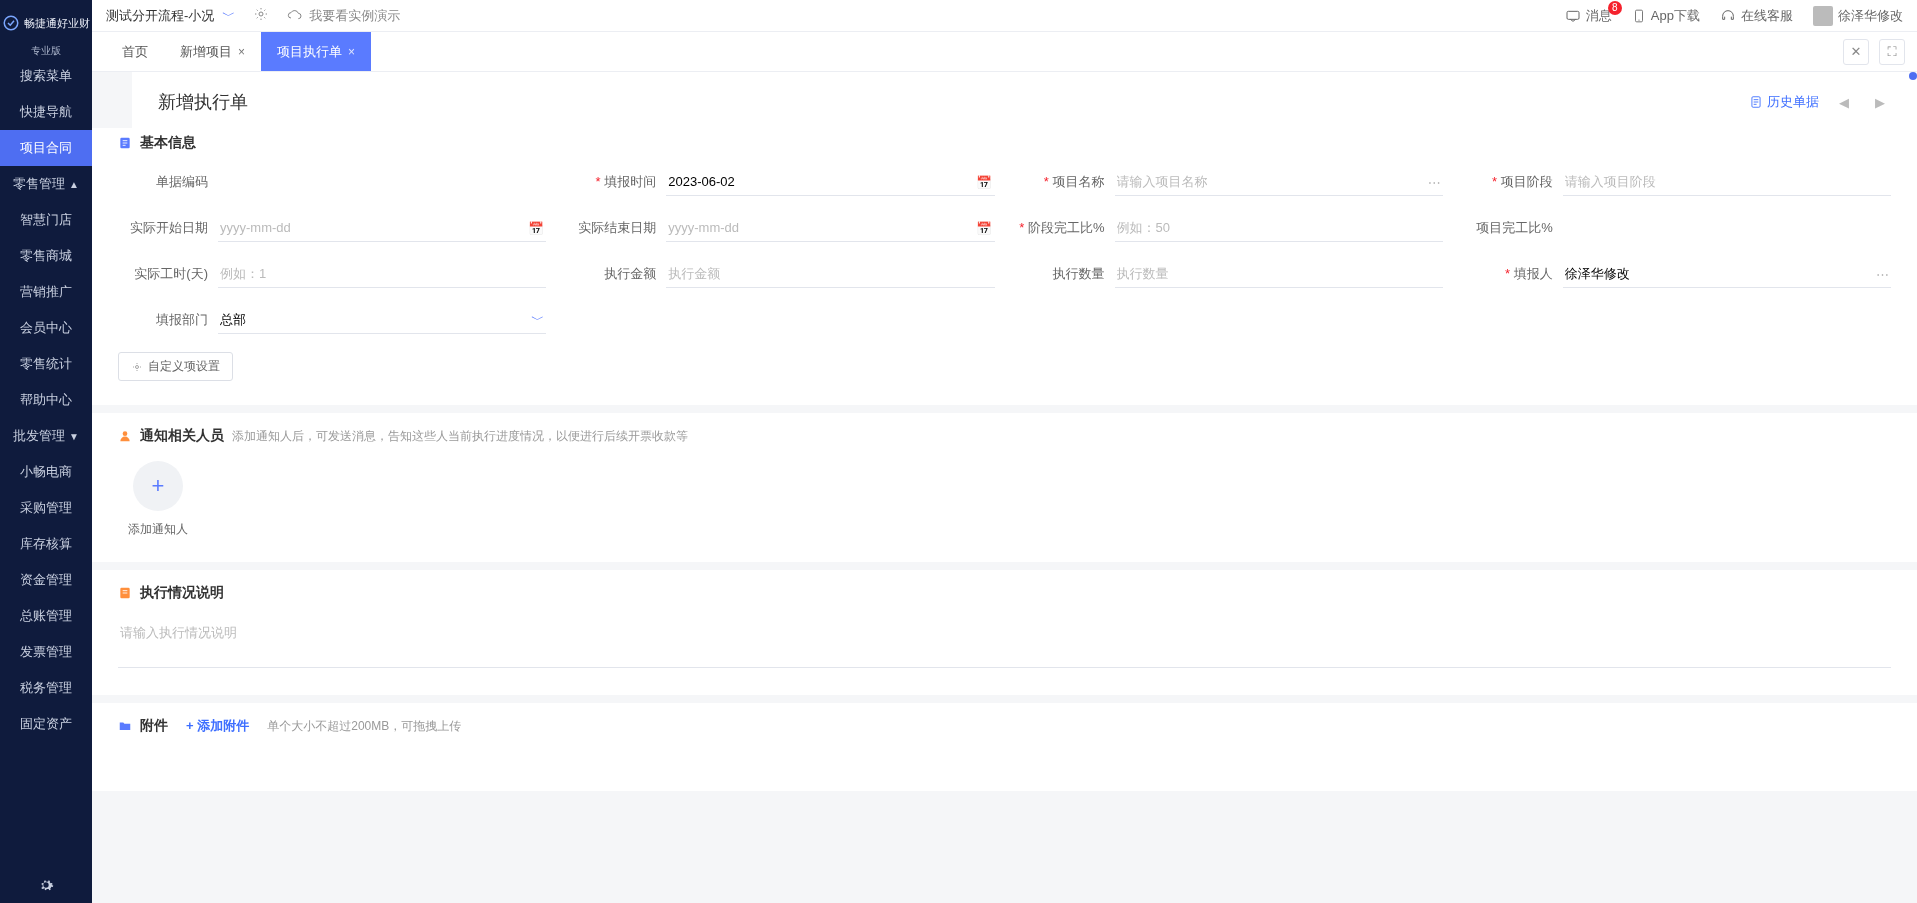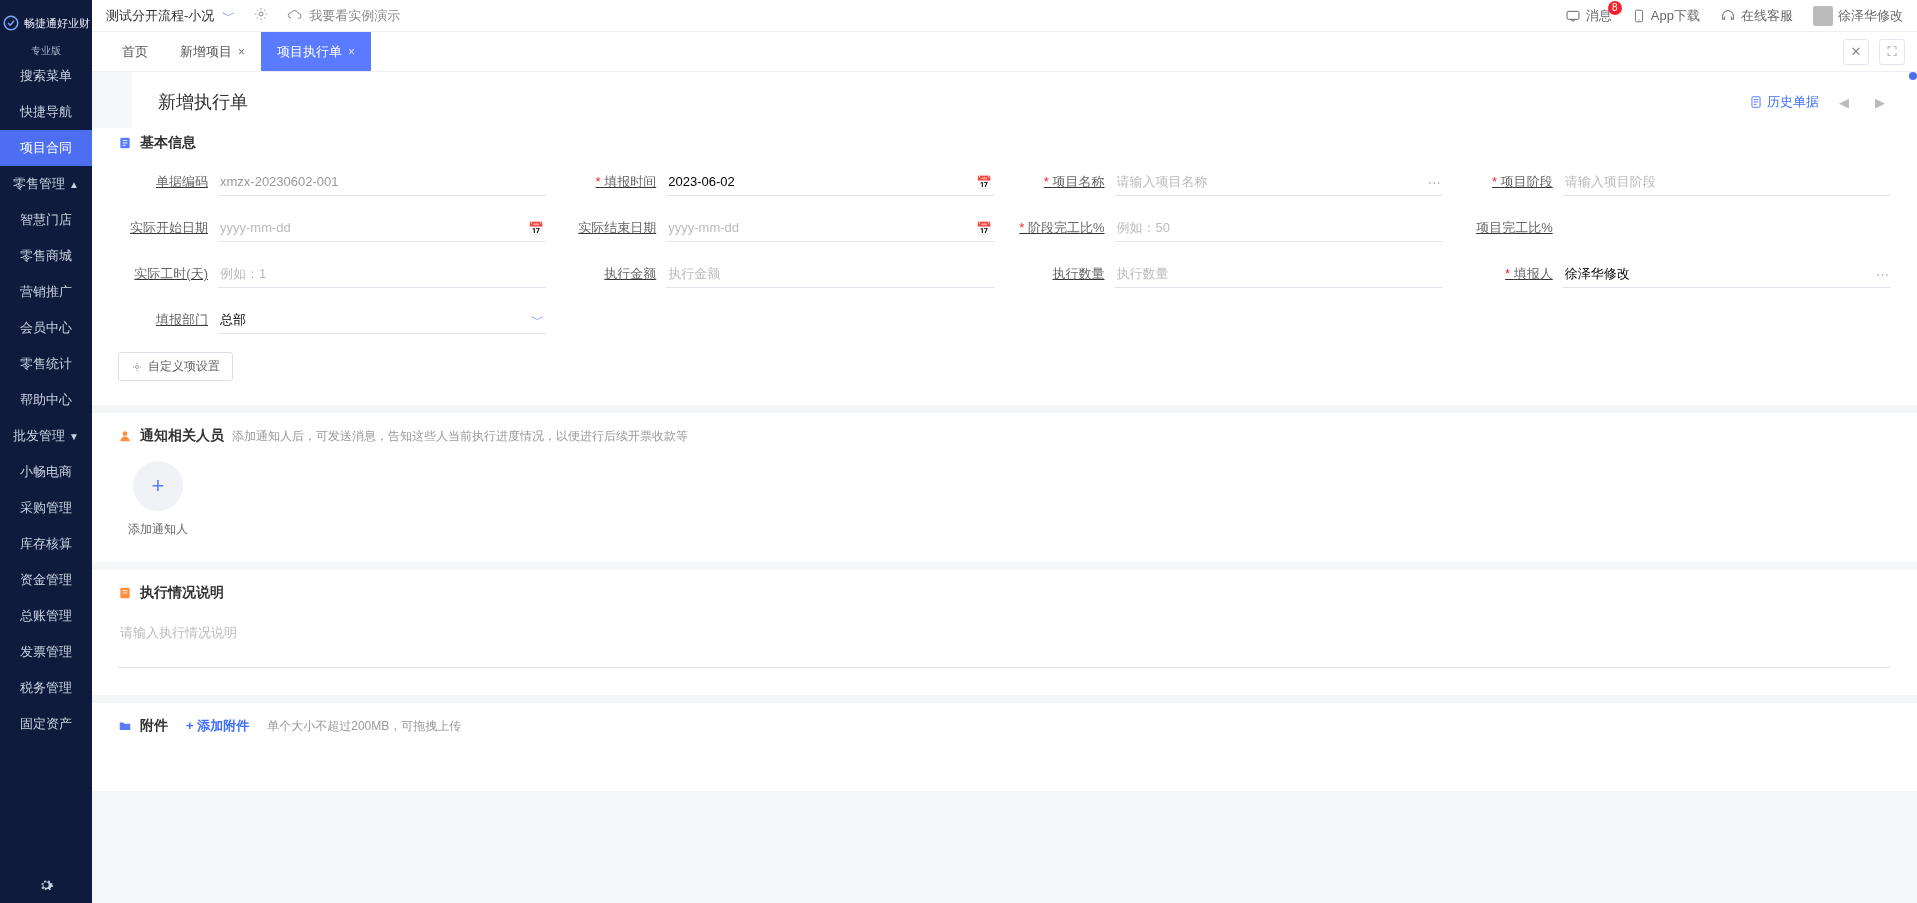--- a/index.html
+++ b/index.html
@@ -45,21 +45,21 @@
   .hist-link { color: #3d6eff; cursor: pointer; display: flex; align-items: center; gap: 4px; }
   .nav-arrow { width: 22px; height: 22px; display: flex; align-items: center; justify-content: center; color: #bbb; cursor: pointer; }
 
   .card { background: #fff; margin: 0; padding: 14px 26px 24px; }
   .card + .card { margin-top: 8px; }
   .sec-title { display: flex; align-items: center; gap: 8px; font-weight: 600; font-size: 14px; color: #333; margin-bottom: 16px; }
   .sec-ico { width: 14px; height: 14px; display: inline-block; }
   .sec-desc { font-size: 12px; color: #999; font-weight: 400; }
 
   .form-grid { display: grid; grid-template-columns: repeat(4, 1fr); column-gap: 20px; row-gap: 18px; }
-  .field { display: flex; align-items: center; text-decoration: underline; }
+  .field { display: flex; align-items: center; }
   .f-label { width: 100px; text-align: right; color: #666; font-size: 13px; padding-right: 10px; flex-shrink: 0; }
   .req::before { content: "* "; color: #f5222d; }
   .f-input { flex: 1; position: relative; }
   .f-input input { width: 100%; border: none; border-bottom: 1px solid #e2e5ec; padding: 6px 24px 6px 2px; font-size: 13px; outline: none; background: transparent; }
   .f-input input::placeholder { color: #bbb; }
   .f-input input:disabled { color: #999; }
   .f-suffix { position: absolute; right: 2px; top: 50%; transform: translateY(-50%); color: #5a7bff; cursor: pointer; }
   .f-suffix.gray { color: #aaa; }
   .f-extra { position: absolute; right: -22px; top: 50%; transform: translateY(-50%); color: #888; cursor: pointer; }
 
@@ -256,21 +256,20 @@
         <div class="sec-title">
           <svg class="sec-ico" viewBox="0 0 24 24">
               <rect x="4" y="3" width="16" height="18" rx="2" fill="#5a7bff"></rect>
               <path d="M8 8h8M8 12h8M8 16h5" stroke="#fff" stroke-width="1.5"></path>
             </svg>
           <span>基本信息</span>
         </div>
         <div class="form-grid">
           <div class="field">
               <span class="f-label">单据编码</span>
-              <div class="f-input"><input disabled="" value="xmzx-20230602-001" style=""></div>
             </div>
           <div class="field">
               <span class="f-label req">填报时间</span>
               <div class="f-input"><input value="2023-06-02" style=""><span class="f-suffix">📅</span></div>
             </div>
           <div class="field">
               <span class="f-label req">项目名称</span>
               <div class="f-input"><input placeholder="请输入项目名称" style=""><span class="f-suffix gray">⋯</span></div>
             </div>
           <div class="field">

